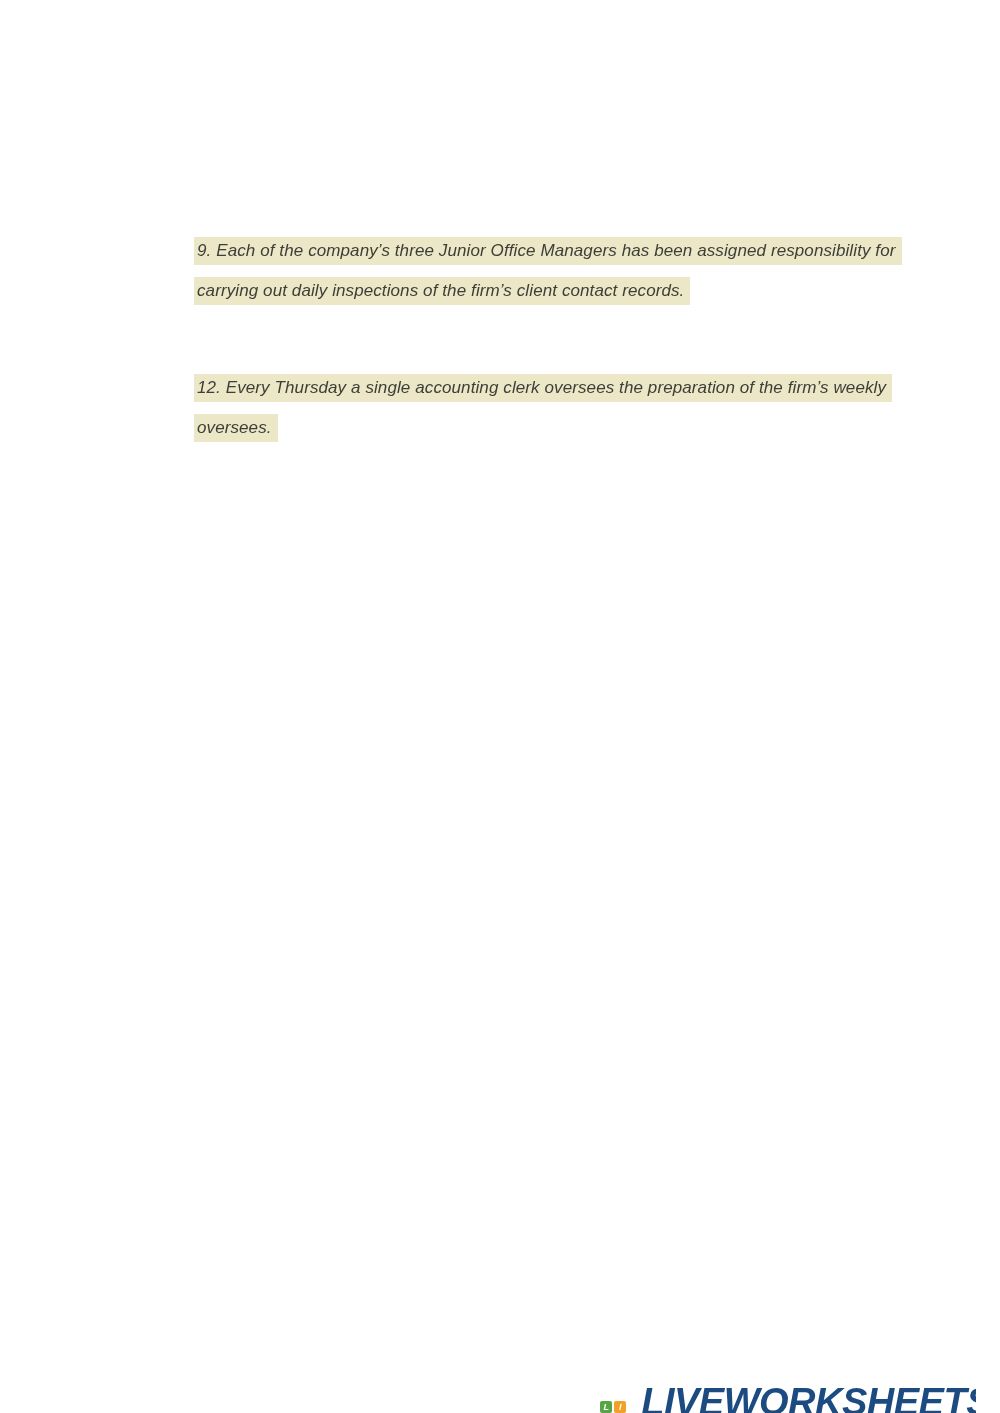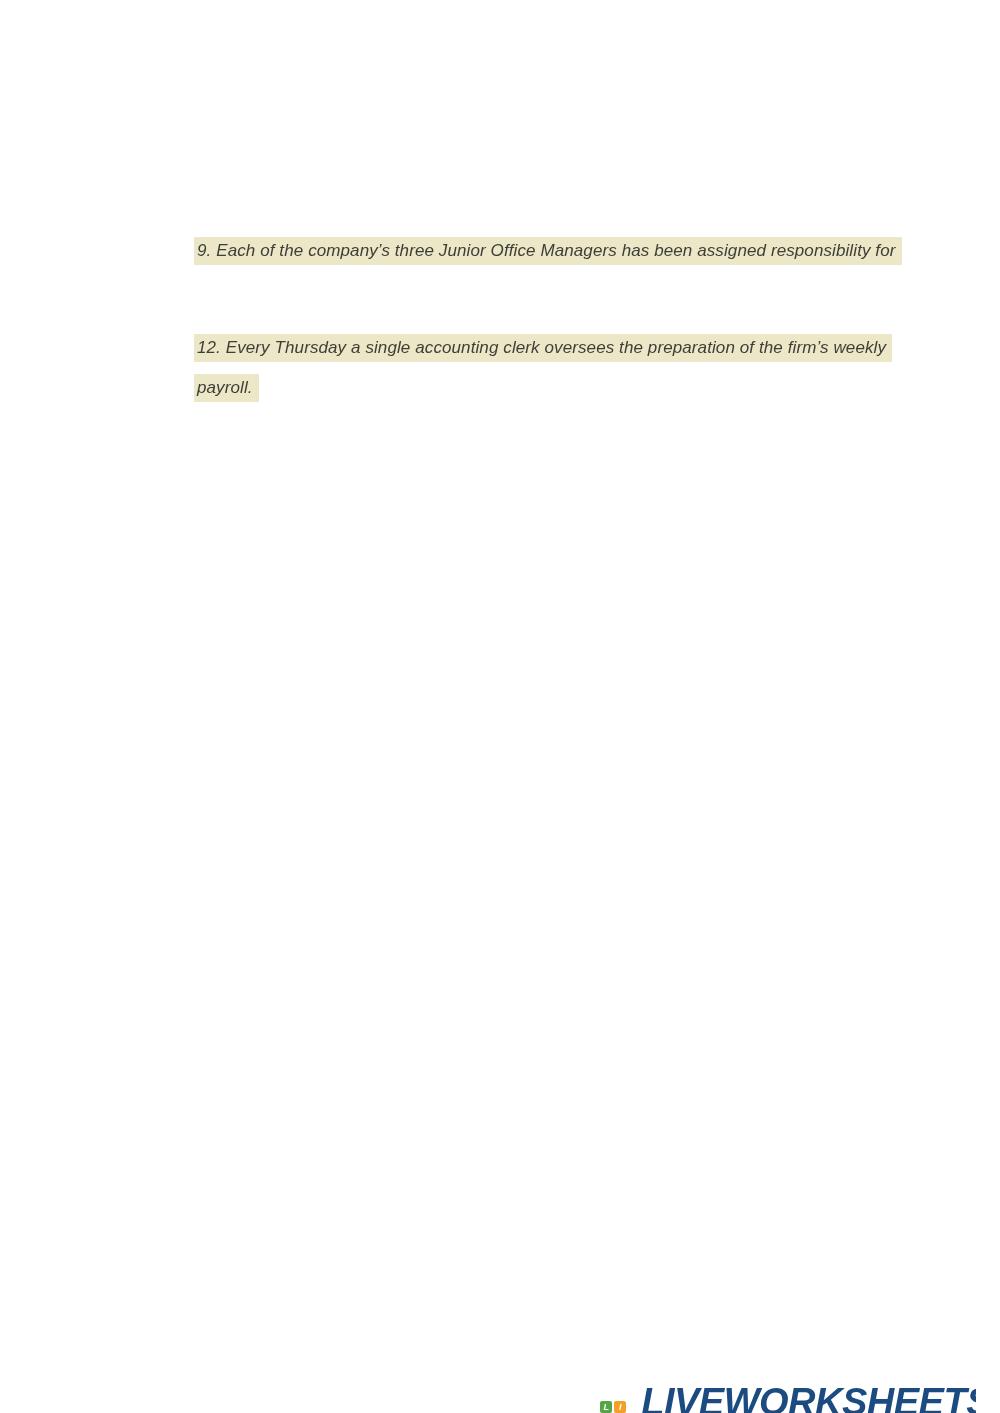--- a/index.html
+++ b/index.html
@@ -71,27 +71,28 @@
 </style>
 </head>
 <body>
 
 <div class="page">
 
   <div class="content">
 
     <div class="item">
       <span class="line">9. Each of the company’s three Junior Office Managers has been assigned responsibility for</span>
+      <span class="line">carrying out daily inspections of the firm’s client contact records.</span>
     </div>
 
 
 
     <div class="item">
       <span class="line">12. Every Thursday a single accounting clerk oversees the preparation of the firm’s weekly</span>
-      <span class="line">payroll.</span>
+      <span class="line">oversees.</span>
     </div>
 
 
   </div>
 
   <div class="logo">
     <span class="logo-grid">
       <span class="tile" style="background: rgb(86, 165, 69);">L</span>
       <span class="tile" style="background: rgb(242, 161, 36);">I</span>
       <span class="tile" style="background: rgb(60, 118, 198);">V</span>

